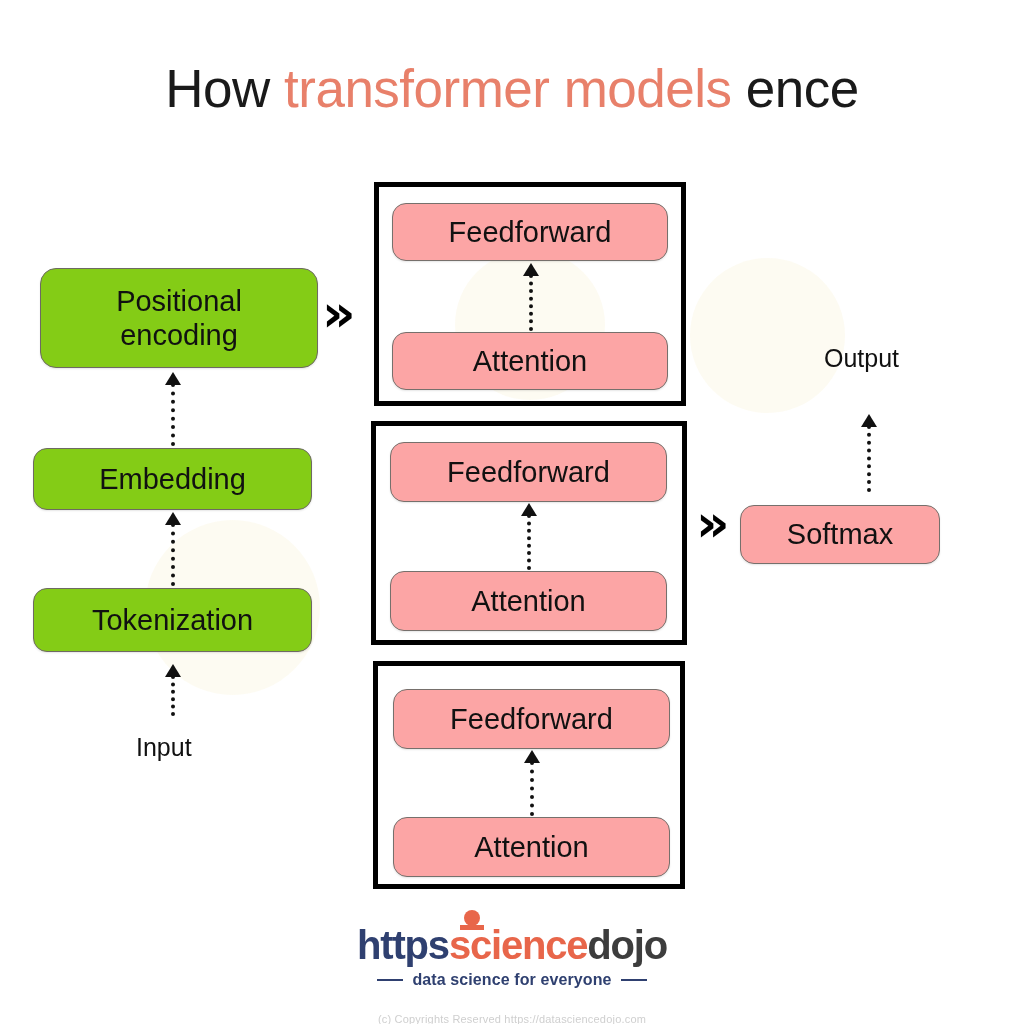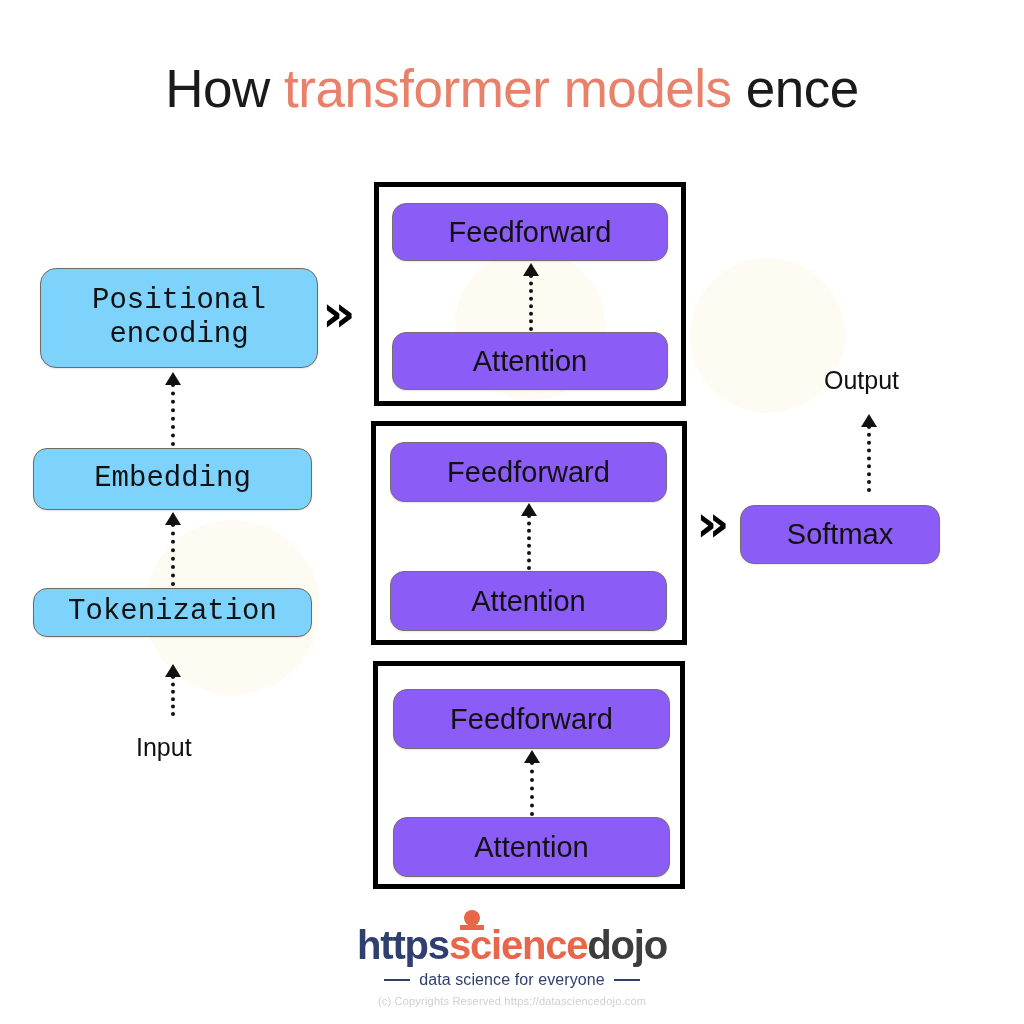--- a/index.html
+++ b/index.html
@@ -53,27 +53,27 @@
     align-items: center;
     justify-content: center;
     text-align: center;
     border-radius: 14px;
     border: 1.6px solid #6e6a63;
     font-size: 29px;
     color: #111111;
     line-height: 1.18;
     box-shadow: 0 1px 2px rgba(0,0,0,0.10);
   }
-  .node.cream { background: #7dd3fc; font-family: Liberation Mono, monospace; }
-  .node.pink  { background: #8b5cf6; border-color: #76706c; align-items: center; }
+  .node.cream { background: #84cc16; }
+  .node.pink  { background: #fca5a5; border-color: #76706c; align-items: center; }
 
   
   #node-positional { left: 40px;  top: 268px; width: 278px; height: 100px; border-radius: 16px; }
   #node-embedding  { left: 33px;  top: 448px; width: 279px; height: 62px; justify-content: center;  }
-  #node-tokenization { left: 33px; top: 588px; width: 279px; height: 49px; }
+  #node-tokenization { left: 33px; top: 588px; width: 279px; height: 64px; }
 
   
   #node-softmax { left: 740px; top: 505px; width: 200px; height: 59px; }
 
   
   .tblock {
     position: absolute;
     box-sizing: border-box;
     border: 5px solid #000000;
     background: transparent;
@@ -138,21 +138,21 @@
   #chev-2 { left: 696px; top: 497px; }
 
   
   .free-label {
     position: absolute;
     font-size: 25px;
     color: #111111;
     white-space: nowrap;
   }
   #label-input  { left: 136px; top: 733px; }
-  #label-output { left: 824px; top: 366px; }
+  #label-output { left: 824px; top: 344px; }
 
   
   #footer {
     position: absolute;
     left: 0;
     top: 925px;
     width: 1024px;
     text-align: center;
   }
   #logo-wrap {
@@ -185,36 +185,36 @@
   }
   #logo-figure .fig-body {
     position: absolute;
     left: 0; top: 15px;
     width: 24px; height: 5px;
     background: #e8664a;
   }
   #logo-tag {
     margin-top: 6px;
     font-size: 16px;
-    font-weight: 400;
+    font-weight: 700;
     color: #2f4070;
     letter-spacing: 0.1px;
     display: flex;
     align-items: center;
     justify-content: center;
     gap: 9px;
   }
   #logo-tag .rule {
     display: inline-block;
     width: 26px;
     height: 2.5px;
     background: #2f4070;
   }
   #copyright {
-    margin-top: 6px;
+    margin-top: 24px;
     font-size: 11px;
     color: #cfcfcf;
     letter-spacing: 0.2px;
   }
 </style>
 </head>
 <body>
 
 <div id="stage">
 

